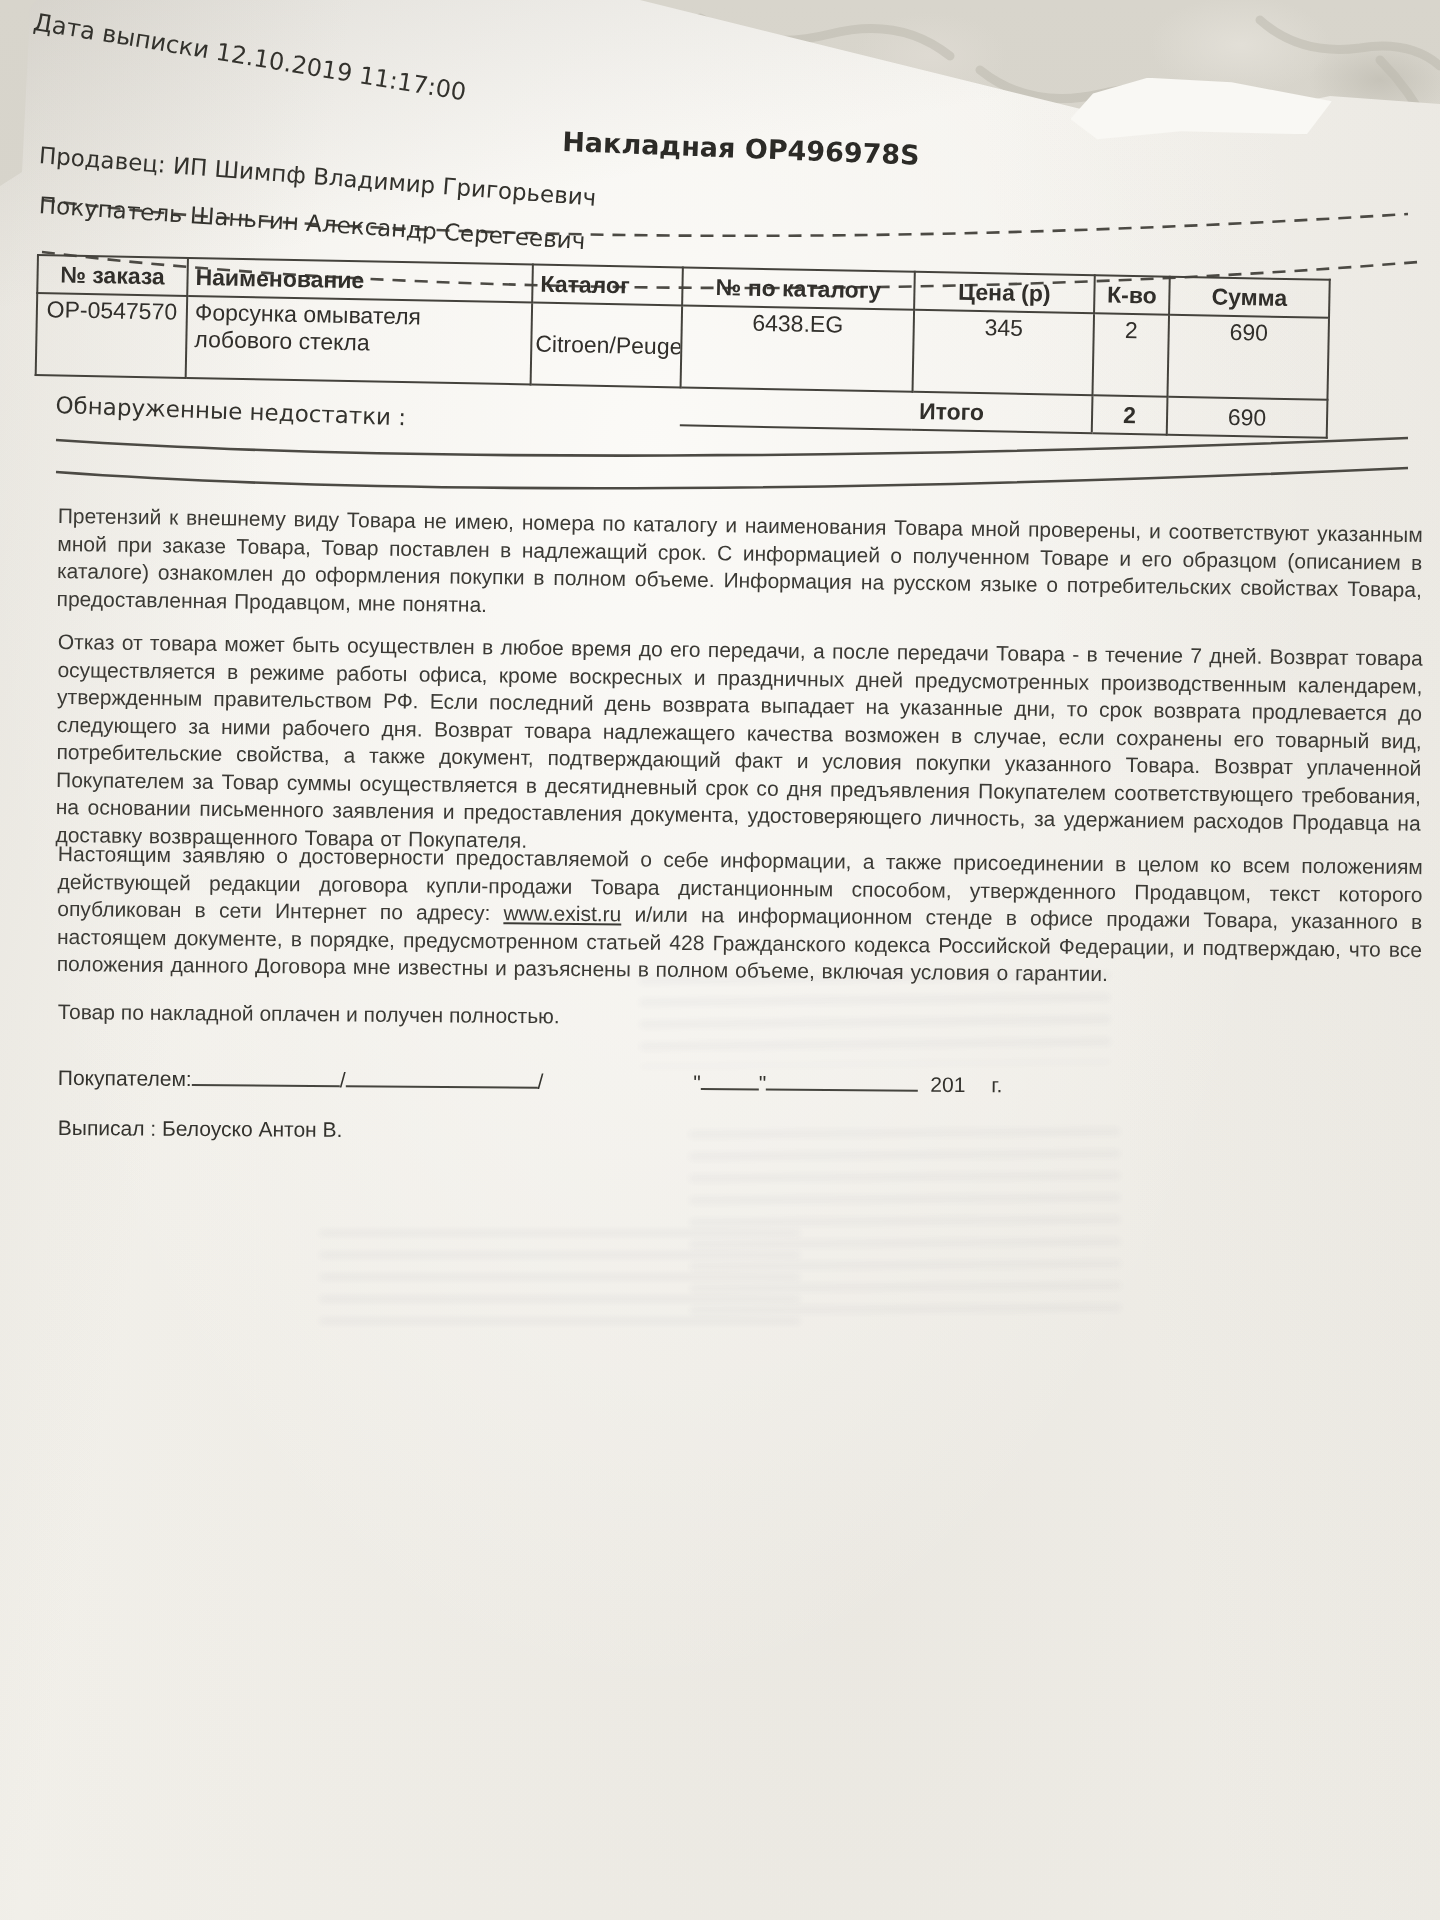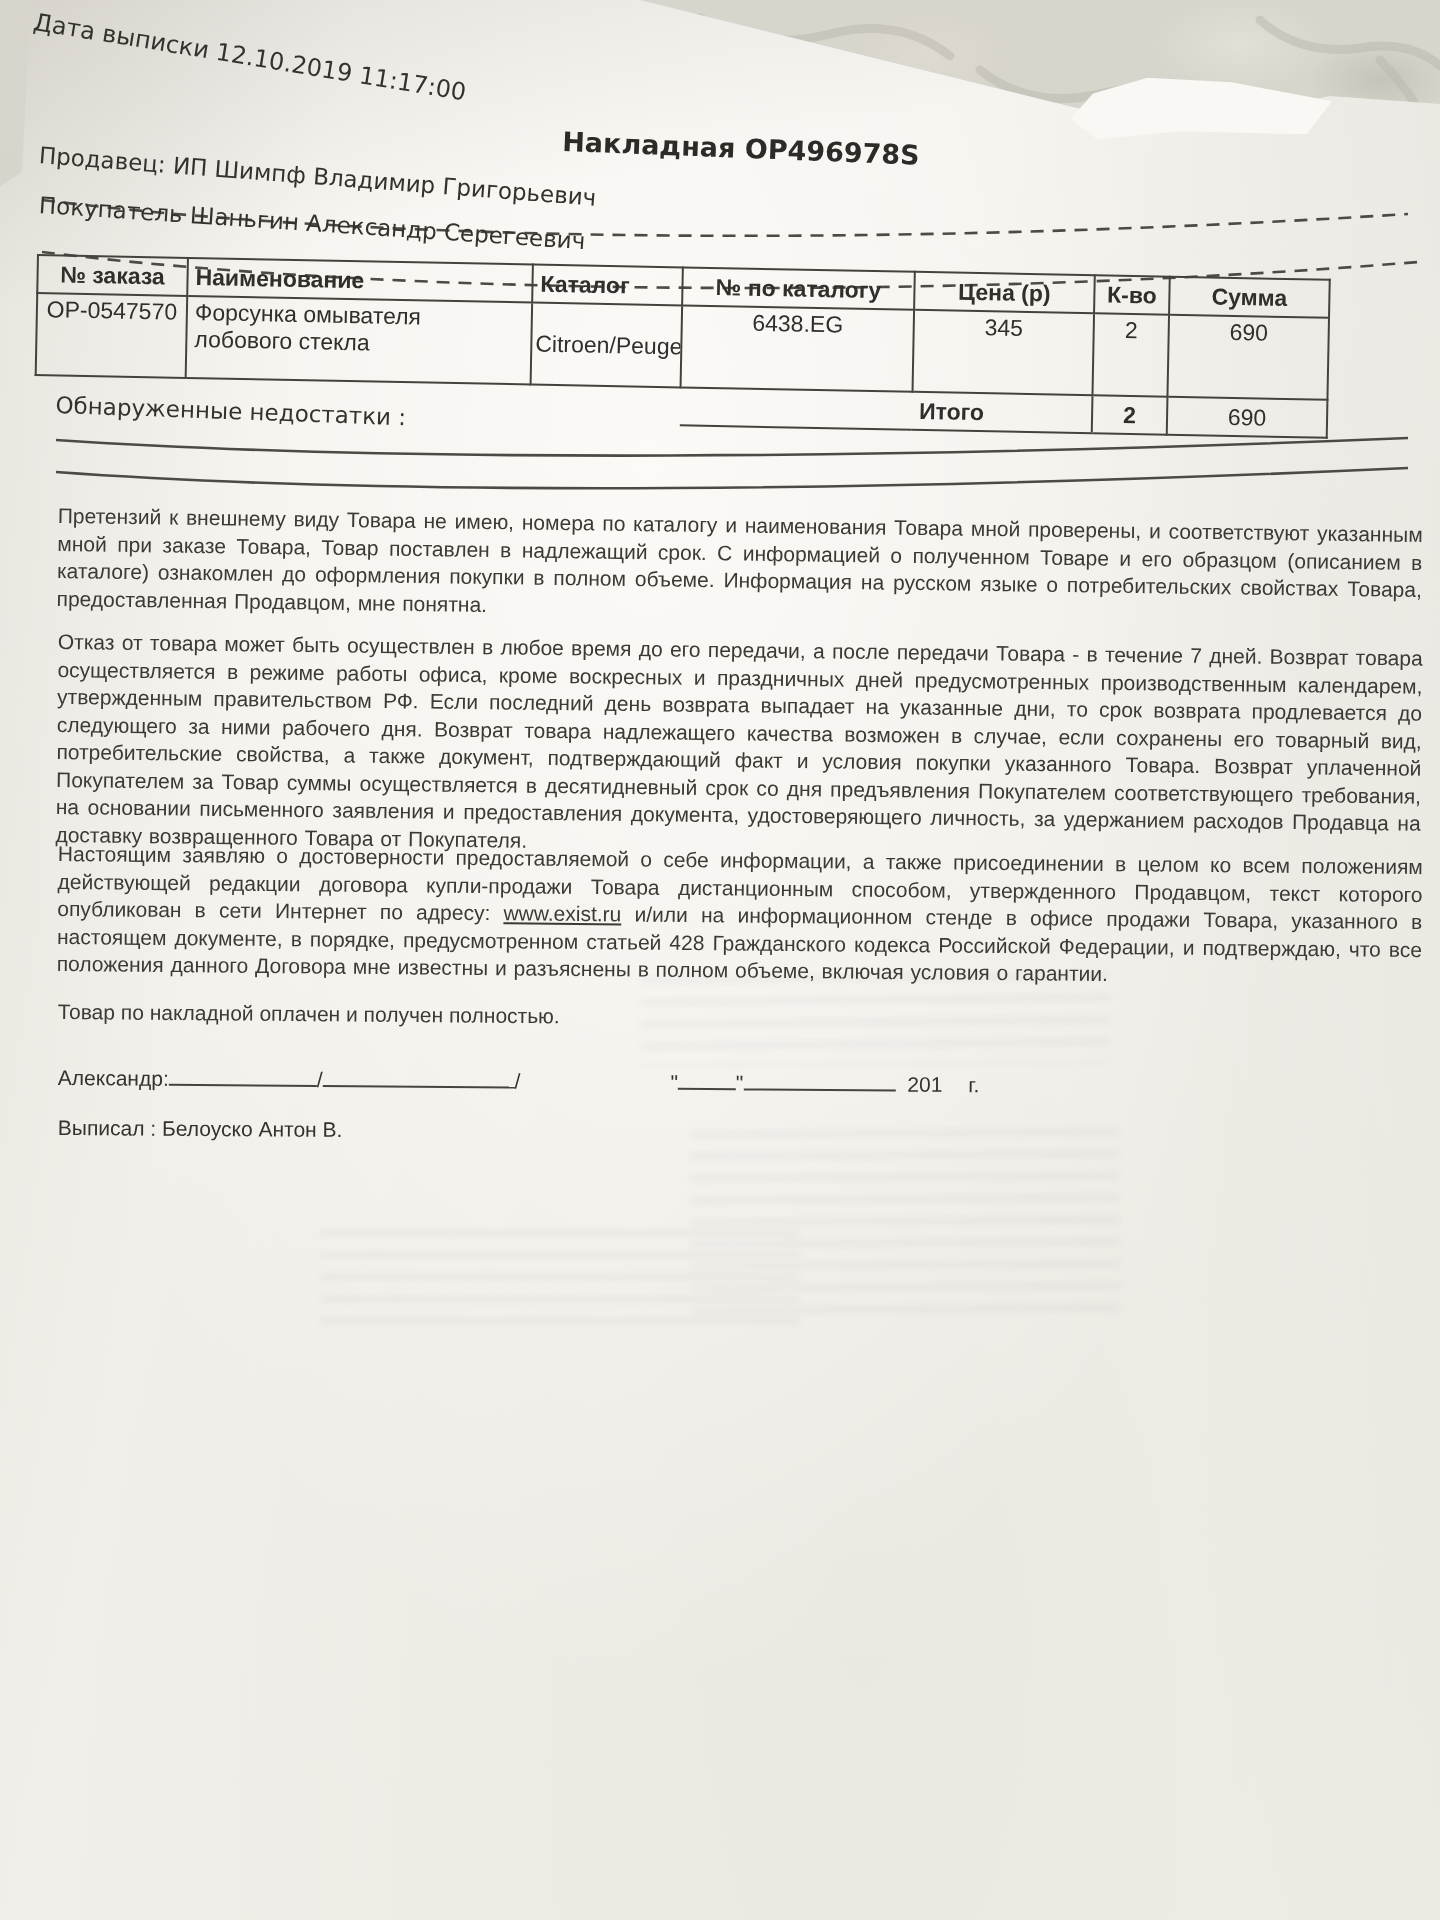--- a/index.html
+++ b/index.html
@@ -174,18 +174,18 @@
 
   <div class="abs defects">Обнаруженные недостатки :</div>
 
   <div class="para p1">Претензий к внешнему виду Товара не имею, номера по каталогу и наименования Товара мной проверены, и соответствуют указанным мной при заказе Товара, Товар поставлен в надлежащий срок. С информацией о полученном Товаре и его образцом (описанием в каталоге) ознакомлен до оформления покупки в полном объеме. Информация на русском языке о потребительских свойствах Товара, предоставленная Продавцом, мне понятна.</div>
   <div class="para p2">Отказ от товара может быть осуществлен в любое время до его передачи, а после передачи Товара - в течение 7 дней. Возврат товара осуществляется в режиме работы офиса, кроме воскресных и праздничных дней предусмотренных производственным календарем, утвержденным правительством РФ. Если последний день возврата выпадает на указанные дни, то срок возврата продлевается до следующего за ними рабочего дня. Возврат товара надлежащего качества возможен в случае, если сохранены его товарный вид, потребительские свойства, а также документ, подтверждающий факт и условия покупки указанного Товара. Возврат уплаченной Покупателем за Товар суммы осуществляется в десятидневный срок со дня предъявления Покупателем соответствующего требования, на основании письменного заявления и предоставления документа, удостоверяющего личность, за удержанием расходов Продавца на доставку возвращенного Товара от Покупателя.</div>
   <div class="para p3"><span>Настоящим заявляю о достоверности предоставляемой о себе информации, а также присоединении в целом ко всем положениям действующей редакции договора купли-продажи Товара дистанционным способом, утвержденного Продавцом, текст которого опубликован в сети Интернет по адресу: </span><span class="lnk">www.exist.ru</span><span> и/или на информационном стенде в офисе продажи Товара, указанного в настоящем документе, в порядке, предусмотренном статьей 428 Гражданского кодекса Российской Федерации, и подтверждаю, что все положения данного Договора мне известны и разъяснены в полном объеме, включая условия о гарантии.</span></div>
 
   <div class="abs paid">Товар по накладной оплачен и получен полностью.</div>
 
   <div class="abs sig">
-    <span>Александр:</span><span class="ln w1"></span><span>/</span><span class="ln w2"></span><span>/</span><span class="sp"></span><span>"</span><span class="ln w3"></span><span>"</span><span class="ln w4"></span><span class="yr">201</span><span class="ys">г.</span>
+    <span>Покупателем:</span><span class="ln w1"></span><span>/</span><span class="ln w2"></span><span>/</span><span class="sp"></span><span>"</span><span class="ln w3"></span><span>"</span><span class="ln w4"></span><span class="yr">201</span><span class="ys">г.</span>
   </div>
 
   <div class="abs issued">Выписал : Белоуско Антон В.</div>
 
 </div>
 
 </body></html>

